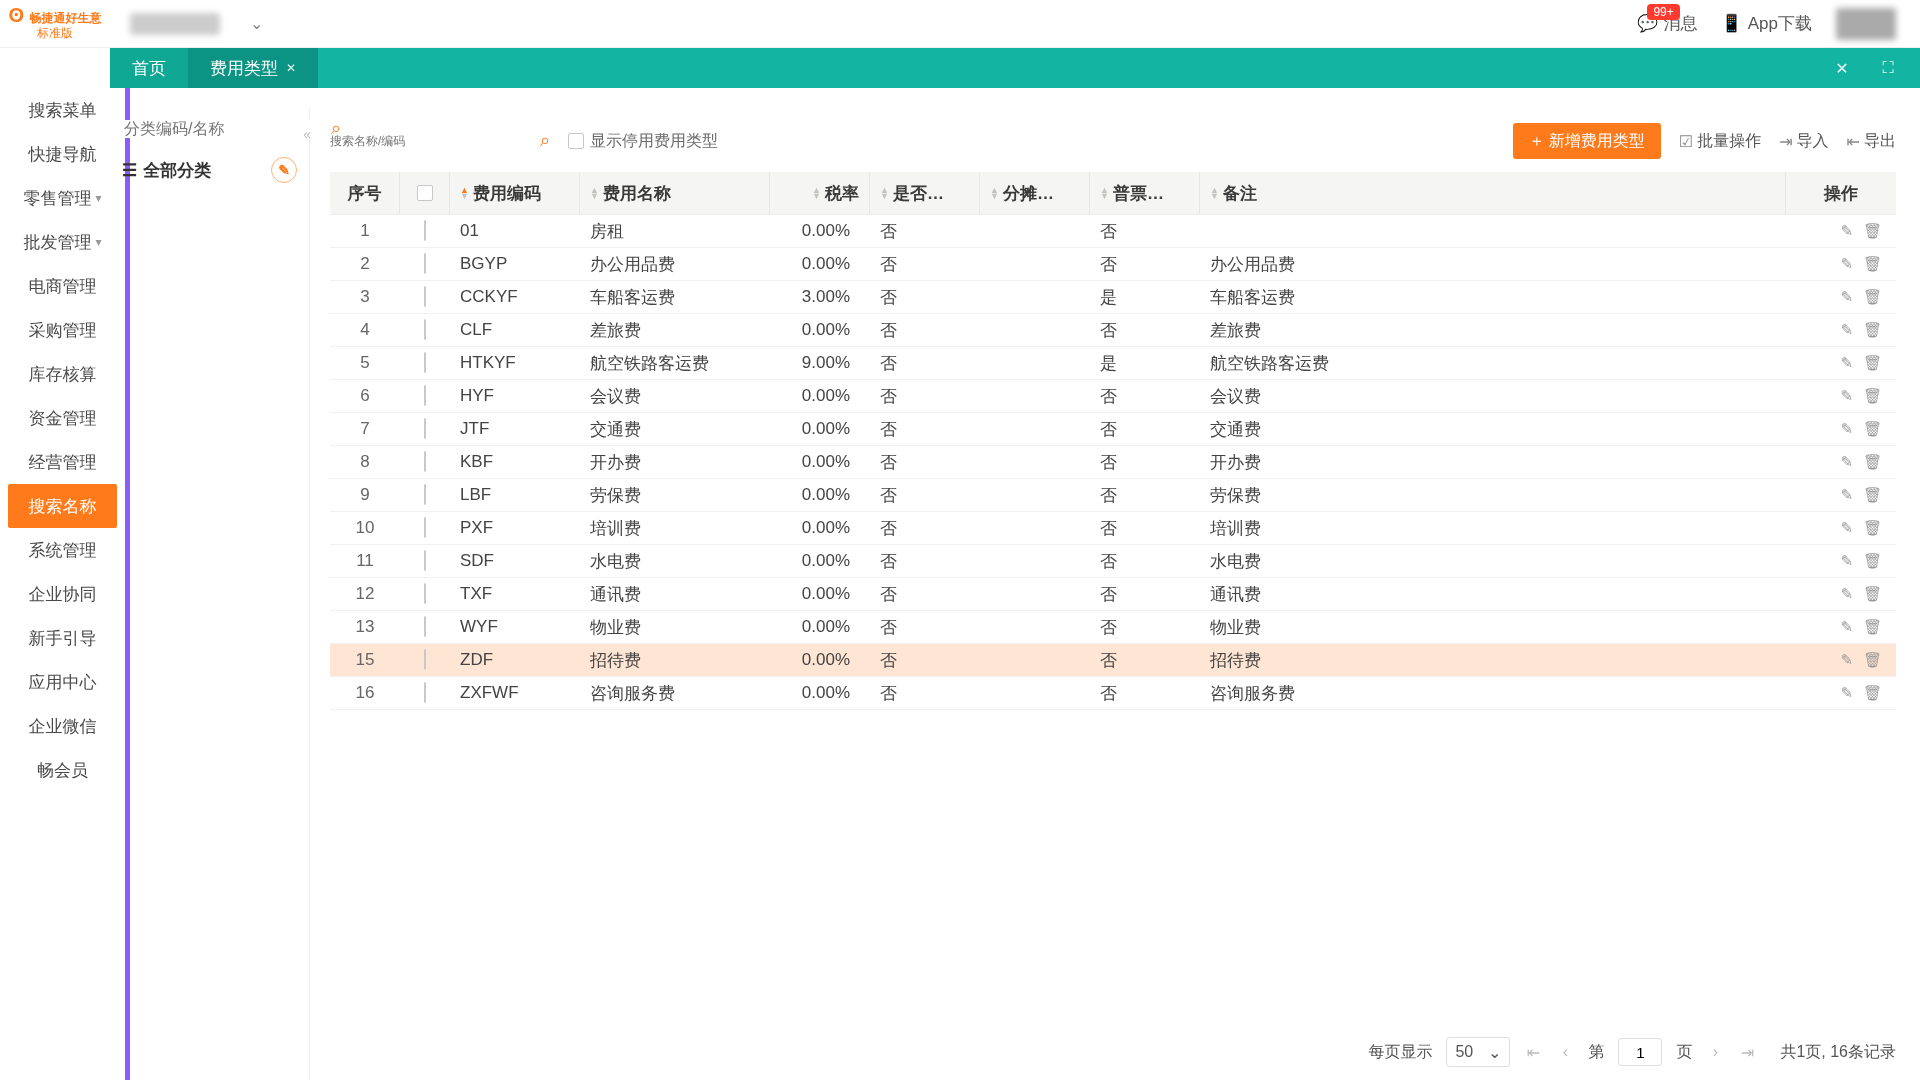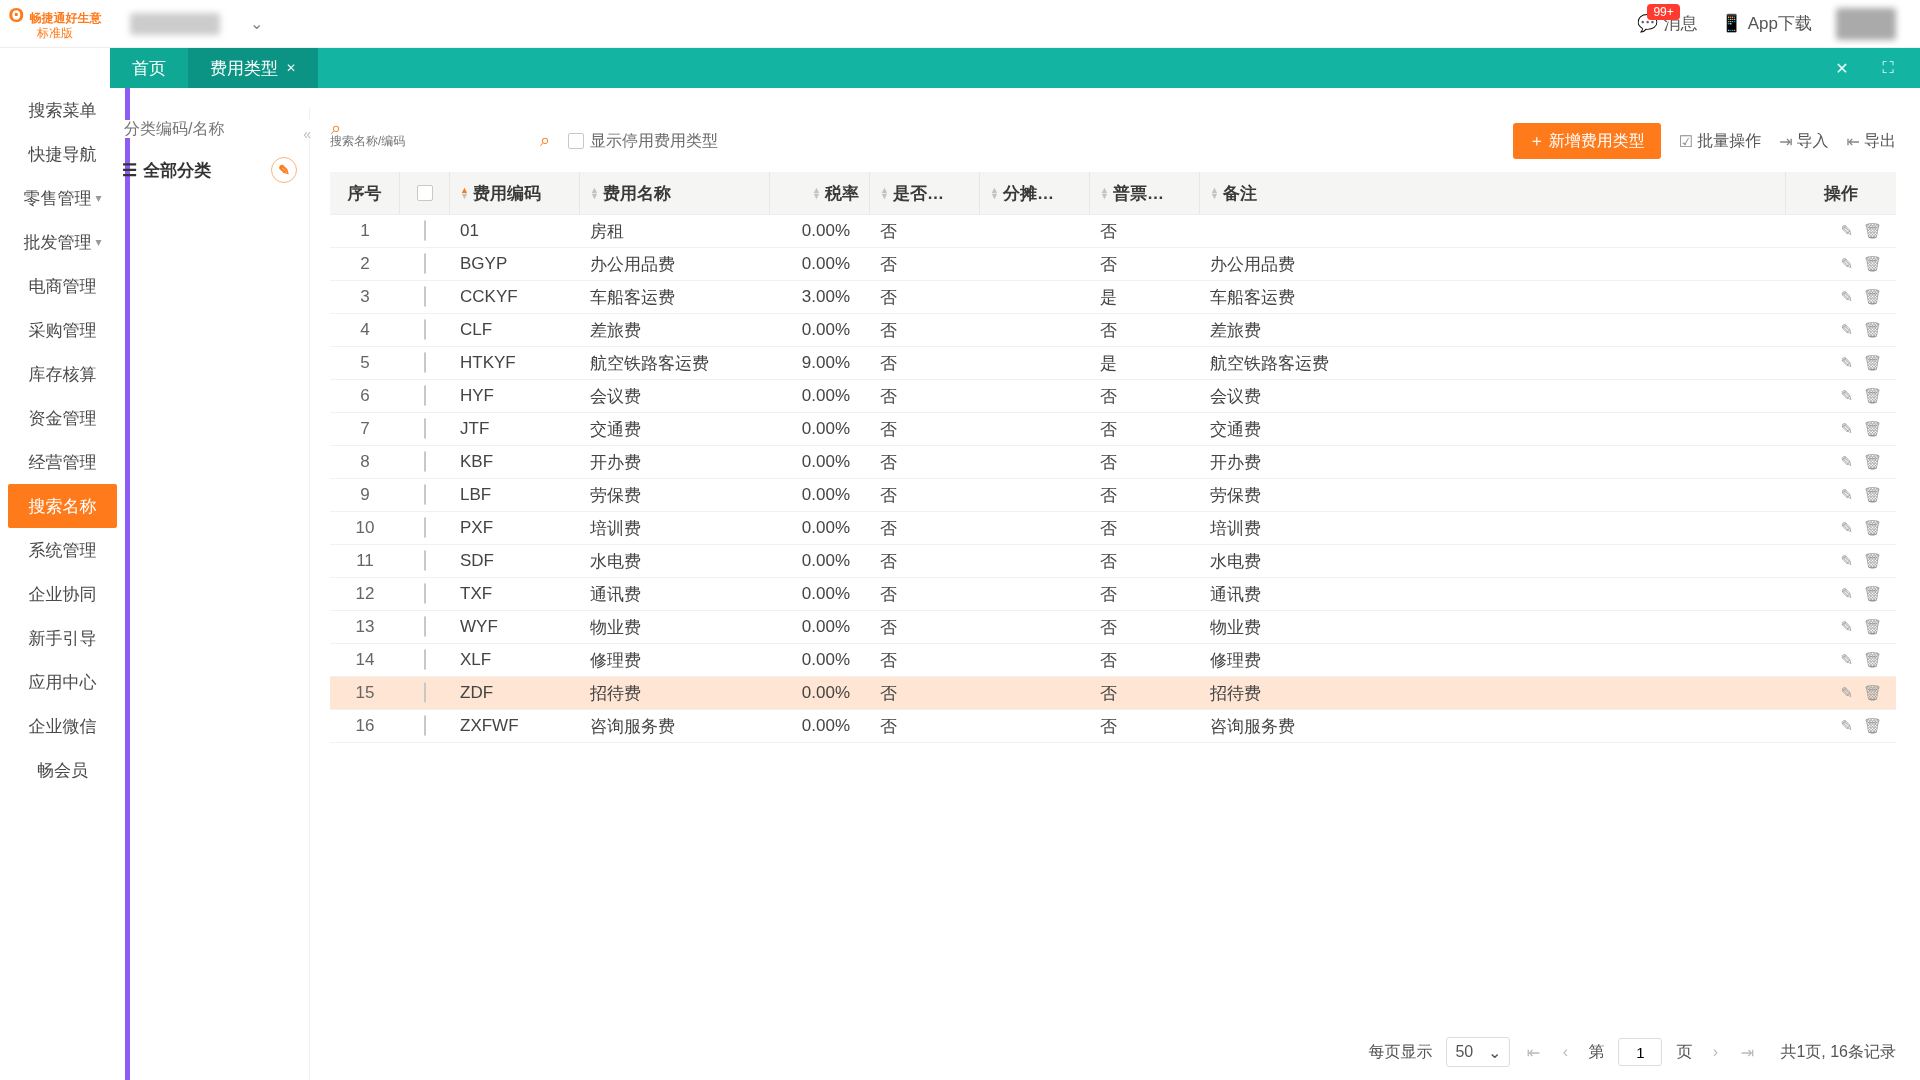--- a/index.html
+++ b/index.html
@@ -456,32 +456,20 @@
               <td style="text-align:center"><span class="chkbox"></span></td>
               <td>WYF</td>
               <td>物业费</td>
               <td class="rate">0.00%</td>
               <td>否</td>
               <td></td>
               <td>否</td>
               <td>物业费</td>
               <td class="op"><span class="rowico">✎</span><span class="rowico">🗑</span></td>
             </tr>
-            <tr>
-              <td class="num">14</td>
-              <td style="text-align:center"><span class="chkbox"></span></td>
-              <td>XLF</td>
-              <td>修理费</td>
-              <td class="rate">0.00%</td>
-              <td>否</td>
-              <td></td>
-              <td>否</td>
-              <td>修理费</td>
-              <td class="op"><span class="rowico">✎</span><span class="rowico">🗑</span></td>
-            </tr>
             <tr class="hover">
               <td class="num">15</td>
               <td style="text-align:center"><span class="chkbox"></span></td>
               <td>ZDF</td>
               <td>招待费</td>
               <td class="rate">0.00%</td>
               <td>否</td>
               <td></td>
               <td>否</td>
               <td>招待费</td>

